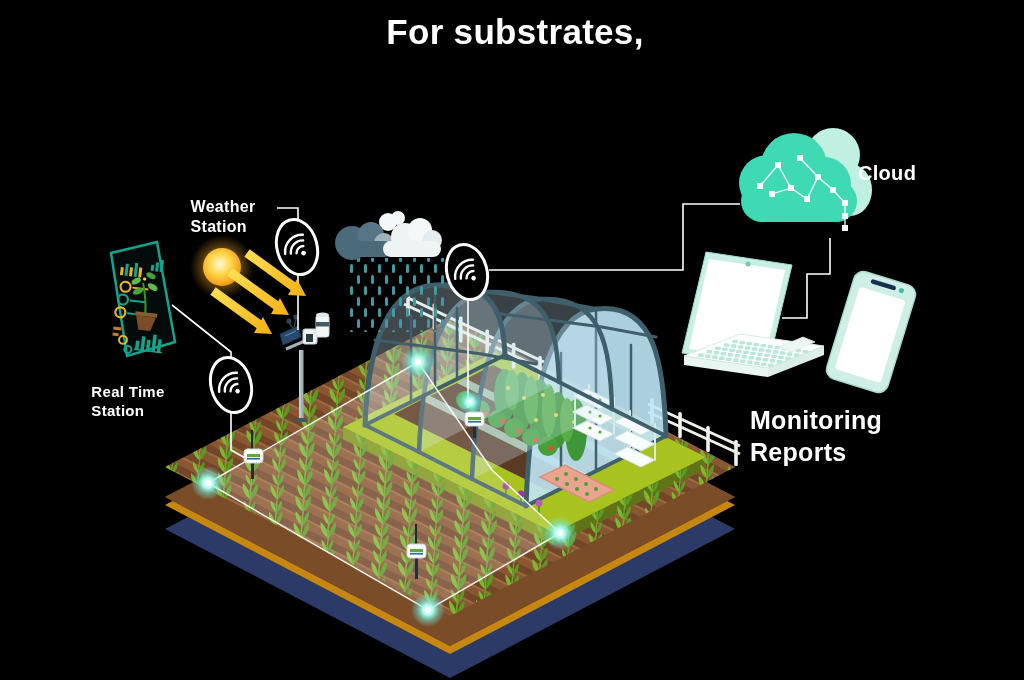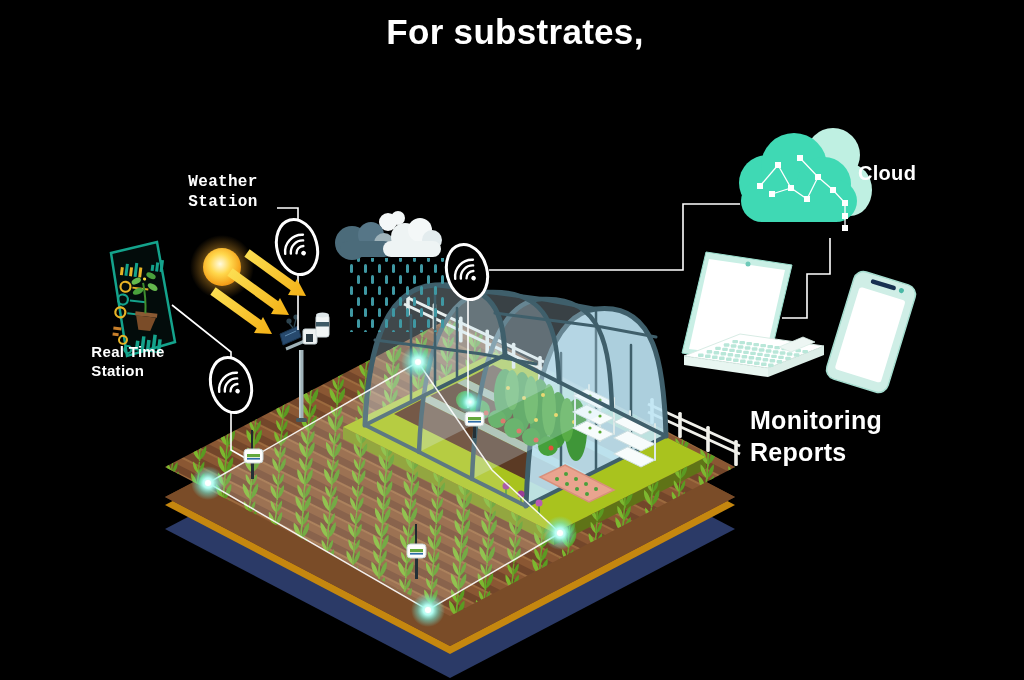--- a/index.html
+++ b/index.html
@@ -3,23 +3,23 @@
 <meta charset="utf-8">
 <style>
   html,body{margin:0;padding:0;background:#000;}
   #stage{position:relative;width:1024px;height:680px;background:#000;overflow:hidden;
          font-family:"Liberation Sans",sans-serif;}
   svg{position:absolute;left:0;top:0;}
   .lbl{position:absolute;color:#fff;font-weight:700;text-align:left;line-height:1.28;
        letter-spacing:.3px;white-space:nowrap;}
   #title{left:515px;top:10px;transform:translateX(-50%);font-size:35px;font-weight:800;
          line-height:1.25;}
-  #lbl-weather{left:223px;top:172px;transform:translateX(-50%);font-size:16px;font-family:Liberation Mono, monospace;}
+  #lbl-weather{left:223px;top:197px;transform:translateX(-50%);font-size:16px;}
   #lbl-cloud{left:858px;top:161px;font-size:20px;text-align:center;}
-  #lbl-reports{left:128px;top:342px;transform:translateX(-50%);font-size:15px;}
+  #lbl-reports{left:128px;top:382px;transform:translateX(-50%);font-size:15px;}
   #lbl-monitor{left:816px;top:404px;transform:translateX(-50%);font-size:25px;}
 </style>
 </head>
 <body>
 
 <div id="stage">
 
 <svg width="1024" height="680" viewBox="0 0 1024 680">
 <defs>
   <radialGradient id="sunGrad" cx="45%" cy="42%" r="60%">

